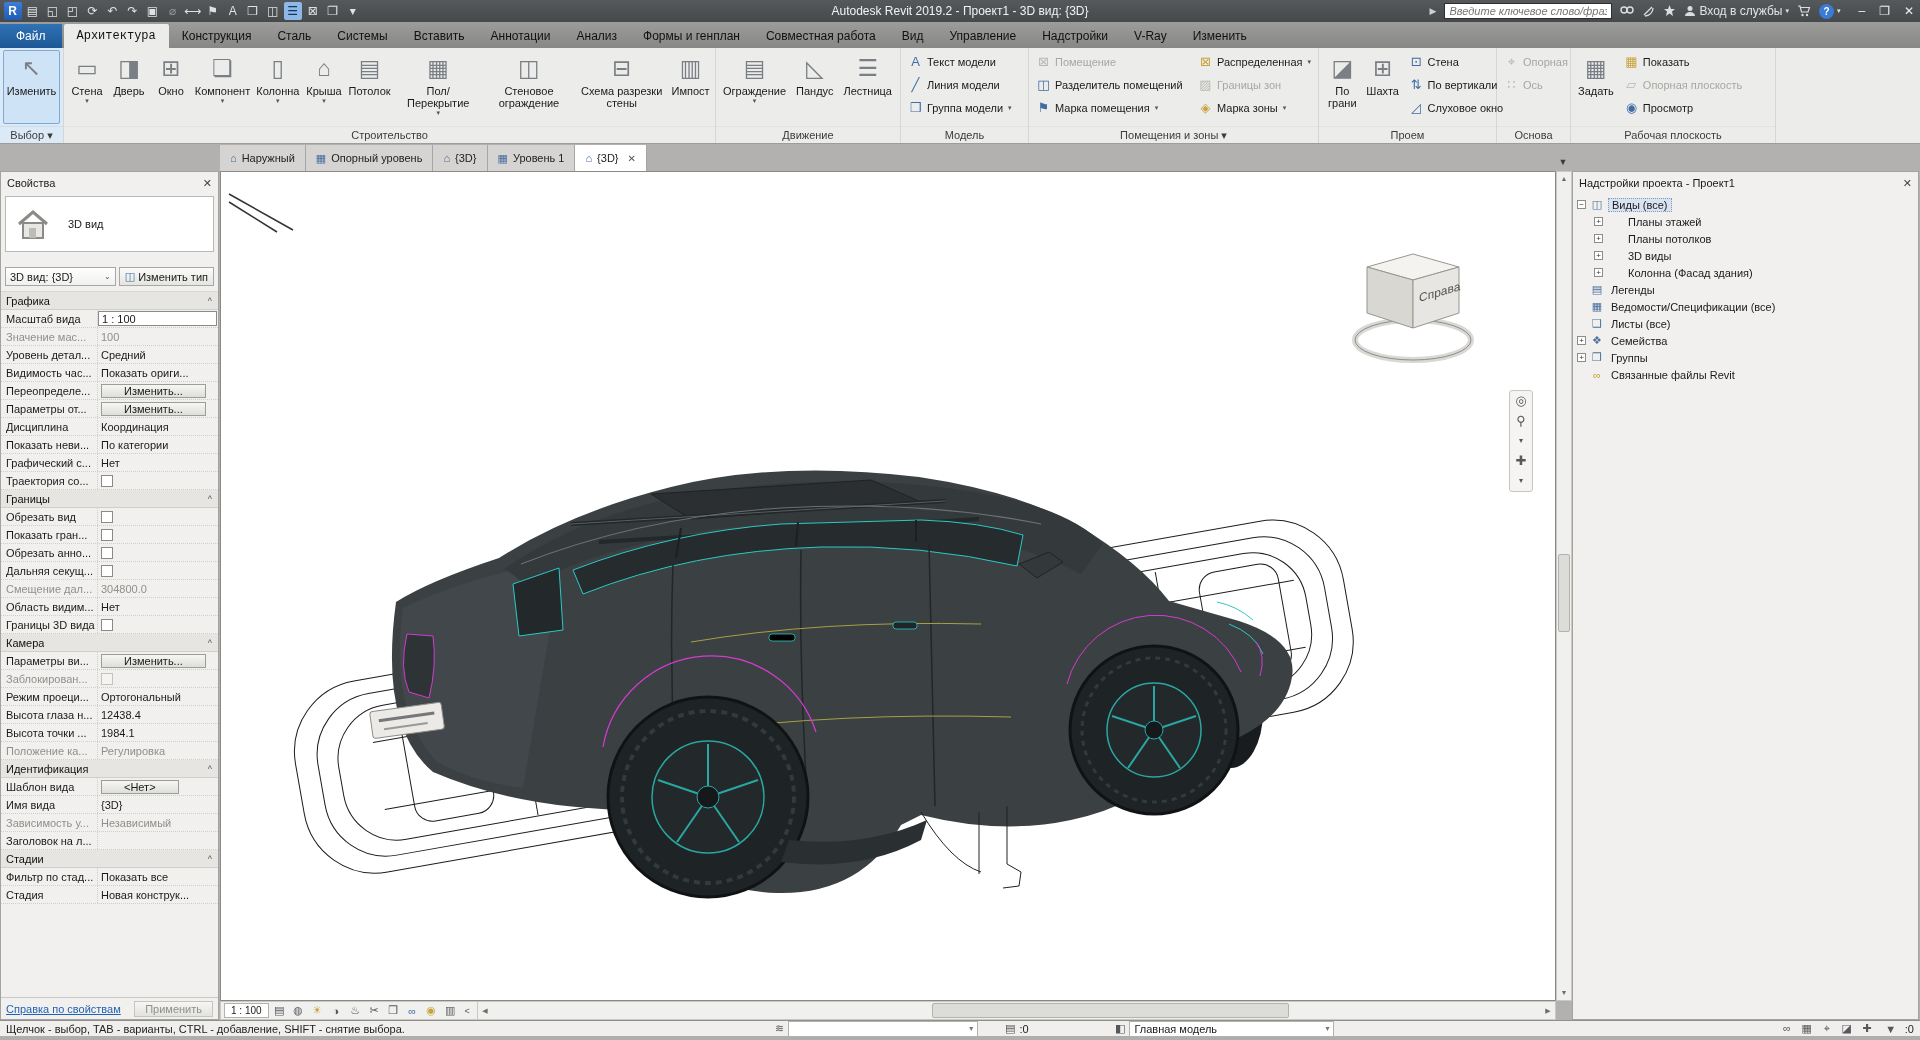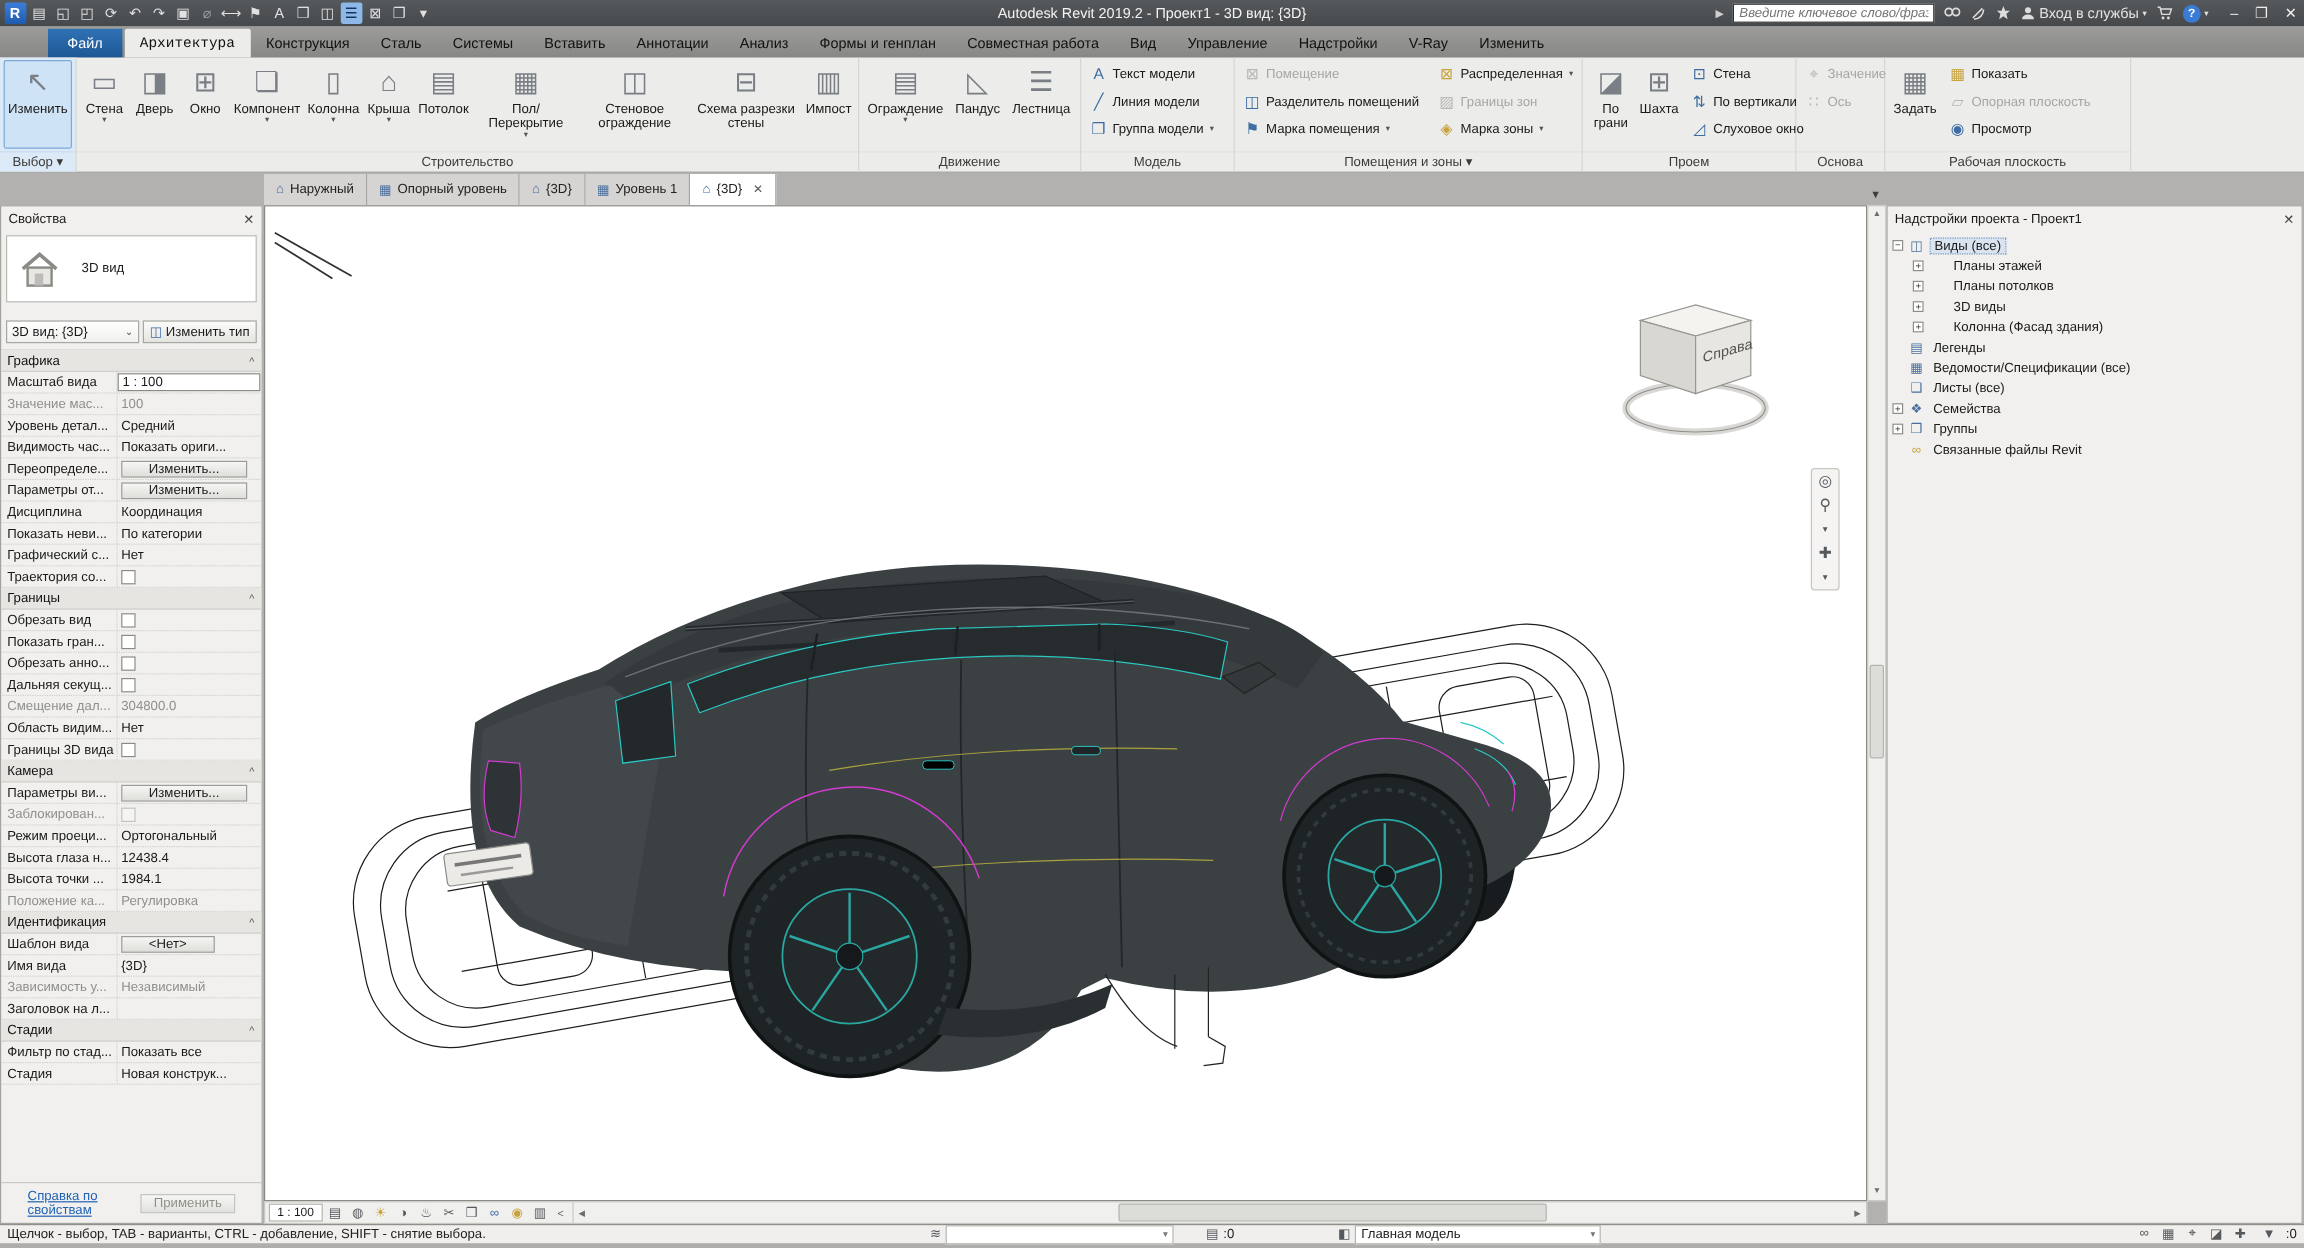--- a/index.html
+++ b/index.html
@@ -23,21 +23,21 @@
   .tb-search { width:168px; height:16px; border:1px solid #2e2e2e; background:#fff; color:#8a8a8a;
     font-style:italic; font-size:11px; padding:0 4px; font-family:inherit; }
   .tb-ic { display:inline-flex; align-items:center; gap:3px; color:#e3e3e3; font-size:12px; }
   .tb-ic svg { display:block; }
   .helpq { width:15px; height:15px; border-radius:50%; background:#3a7bd5; color:#fff; display:inline-flex;
     align-items:center; justify-content:center; font-weight:bold; font-size:10px; }
   .winbtns { display:flex; gap:14px; margin-left:10px; font-size:12px; color:#eee; }
 
   
   .tabrow { position:absolute; left:0; top:22px; width:1920px; height:26px;
-    background:linear-gradient(#9c9c9a,#878785); display:flex; align-items:flex-end;padding-left:40px; }
+    background:linear-gradient(#9c9c9a,#878785); display:flex; align-items:flex-end; }
   .rtab { padding:5px 13px 5px; font-size:12px; color:#111; cursor:default; }
   .rtab.file { background:linear-gradient(#2f72b5,#1d5795); color:#fff; margin-right:2px; padding:5px 16px; }
   .rtab.active { background:#ececea; border-radius:2px 2px 0 0;font-family:Liberation Mono, monospace; }
 
   
   .ribbon { position:absolute; left:0; top:48px; width:1920px; height:96px; background:#ececea;
     display:flex; border-bottom:1px solid #9d9d99; }
   .rpanel { display:flex; flex-direction:column; border-right:1px solid #d7d7d2; flex:0 0 auto; }
   .rbody { flex:1; display:flex; align-items:stretch; padding:2px 3px; gap:2px; }
   .rtitle { height:17px; line-height:16px; text-align:center; color:#3c3c3a; font-size:11px; border-top:1px solid #e2e2de; }
@@ -79,21 +79,21 @@
   .prow .plab { width:97px; padding-left:5px; border-right:1px dotted #cfcfca; overflow:hidden; white-space:nowrap; align-self:stretch; display:flex; align-items:center; }
   .prow .pval { flex:1; padding:0 3px; display:flex; align-items:center; overflow:hidden; white-space:nowrap; align-self:stretch; }
   .prow.sec { background:#e7e5e2; border-bottom:1px solid #d0d0cb; position:relative; }
   .prow.sec .plab { border-right:none; width:auto; font-size:11px; color:#111; }
   .prow.sec::after { content:"^"; position:absolute; right:6px; top:4px; font-size:9px; color:#555; }
   .prow.gray .plab, .prow.gray .pvt { color:#8f8f8b; }
   .prow.btn .pvt { border:1px solid #9c9c98; background:linear-gradient(#f6f6f4,#dedeDA); padding:0 22px; height:14px; line-height:13px; }
   .prow.chk .pvt { width:12px; height:12px; border:1px solid #8a8a86; background:#fff; }
   .prow.chkdis .pvt { width:12px; height:12px; border:1px solid #c2c2be; background:#f4f4f2; }
   .prow.inputv .pval { border:1px solid #8a8a86; background:#fff; margin:1px 1px 1px 0; }
-  .p-bottom { height:34px; border-top:1px solid #c9c9c4; display:flex; align-items:center; padding:0 22px; }
+  .p-bottom { height:22px; border-top:1px solid #c9c9c4; display:flex; align-items:center; padding:0 5px; }
   .p-link { color:#1f62b5; text-decoration:underline; }
   .p-apply { margin-left:auto; color:#8f8f8b; border:1px solid #c4c4c0; background:linear-gradient(#f6f6f4,#e2e2de); padding:1px 10px; }
 
   
   .canvas { position:absolute; left:220px; top:0; width:1352px; bottom:0; }
   .viewtabs { position:absolute; left:0; top:0; right:0; height:27px; background:#b3b1af; display:flex; align-items:flex-end; }
   .vtab { height:26px; display:flex; align-items:center; gap:5px; padding:0 10px; background:#d6d4d2; border-right:1px solid #a8a6a4; font-size:11px; color:#222; }
   .vtab .vti { color:#4a6f9e; font-size:11px; }
   .vtab.active { background:#fff; }
   .vtab .vclose { font-size:10px; color:#555; margin-left:4px; }
@@ -533,21 +533,21 @@
     </div>
     <div class="rtitle">Проем</div>
   </div>
 
   <div class="rpanel" style="width:74px">
     <div class="rbody">
       <div class="rcol">
 
           <div class="rbtn small disabled">
             <span class="ric">⌖</span>
-            <span class="rlabel">Значение</span>
+            <span class="rlabel">Опорная</span>
           </div>
 
           <div class="rbtn small disabled">
             <span class="ric">∷</span>
             <span class="rlabel">Ось</span>
           </div>
         </div>
     </div>
     <div class="rtitle">Основа</div>
   </div>

